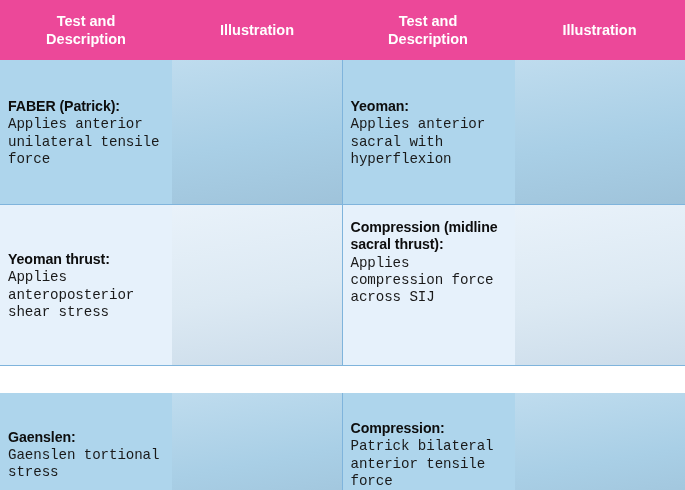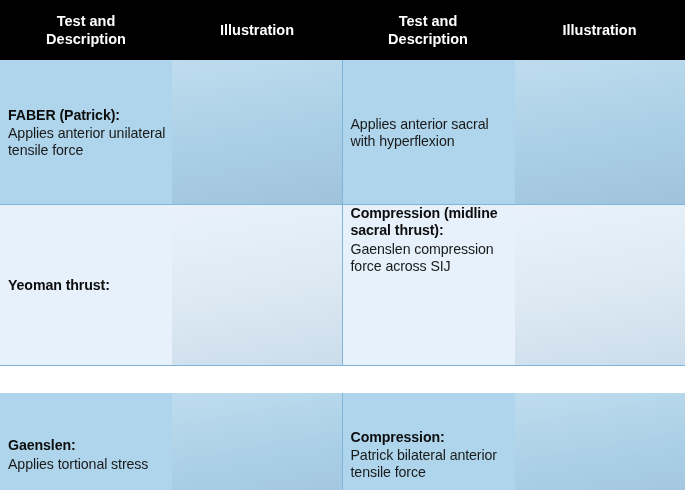--- a/index.html
+++ b/index.html
@@ -20,21 +20,21 @@
     overflow: hidden;
     background: #ffffff;
     box-sizing: border-box;
   }
 
   
   .table-header {
     display: flex;
     width: 685px;
     height: 60px;
-    background: #000000;
+    background: #ec4899;
     box-sizing: border-box;
   }
   .header-cell {
     display: flex;
     align-items: center;
     justify-content: center;
     text-align: center;
     color: #ffffff;
     font-weight: bold;
     font-size: 14.5px;
@@ -75,36 +75,37 @@
   .pair.left { border-right: 1.5px solid #7FB4DC; }
 
   .desc-cell {
     width: 172px;
     box-sizing: border-box;
     padding: 8px 6px 6px 8px;
     display: flex;
     flex-direction: column;
     justify-content: center;
   }
-  .desc-cell.top-align { justify-content: flex-start; padding-top: 0; }
+  .desc-cell.top-align { justify-content: flex-start; padding-top: 14px; }
 
   .test-name {
     font-weight: bold;
     font-size: 14.2px;
     line-height: 1.22;
     color: #0d0d0d;
     margin: 0 0 1px 0;
     letter-spacing: -0.1px;
   }
   .test-desc {
     font-size: 14.2px;
     line-height: 1.22;
     color: #1a1a1a;
     margin: 0;
     letter-spacing: -0.1px;
+    font-family: Liberation Mono, monospace;
   }
 
   .illus-cell {
     width: 170.5px;
     height: 100%;
     box-sizing: border-box;
     position: relative;
     overflow: hidden;
   }
   .illus-cell svg { display: block; }
@@ -200,20 +201,21 @@
               <path d="M45 66 q10-8 26-6 q6 2 3 7 q-16 4-29 2 z" fill="#EDEDED"></path>
               <path d="M28 64 q8-4 14 1 q2 4-3 6 q-8 1-12-3 z" fill="#E3E3E3"></path>
               <path d="M96 62 q12 4 18 10" stroke="#D8D8D8" stroke-width="5" fill="none" stroke-linecap="round"></path>
             </g>
           </svg>
         </div>
       </div>
 
       <div class="pair">
         <div class="desc-cell">
+          <p class="test-name">Yeoman:</p>
           <p class="test-desc">Applies anterior sacral with hyperflexion</p>
         </div>
         <div class="illus-cell">
           <div class="scene-bg"></div>
           <svg width="171" height="145" viewBox="0 0 171 145">
             <defs>
               <linearGradient id="tbl2" x1="0" y1="0" x2="0" y2="1">
                 <stop offset="0" stop-color="#C8565B"></stop>
                   <stop offset="1" stop-color="#A63E44"></stop>
               </linearGradient>
@@ -253,20 +255,21 @@
           </svg>
         </div>
       </div>
     </div>
 
     <div class="data-row r2 row-shade-light">
 
       <div class="pair left">
         <div class="desc-cell">
           <p class="test-name">Yeoman thrust:</p>
+          <p class="test-desc">Applies anteroposterior shear stress</p>
         </div>
         <div class="illus-cell">
           <div class="scene-bg"></div>
           <svg width="170" height="161" viewBox="0 0 170 161">
             <defs>
               <linearGradient id="tbl3" x1="0" y1="0" x2="0" y2="1">
                 <stop offset="0" stop-color="#C8565B"></stop>
                   <stop offset="1" stop-color="#A63E44"></stop>
               </linearGradient>
             </defs>
@@ -302,21 +305,21 @@
               <path d="M22 74 q8-4 13 1 q2 4-3 6 q-8 1-11-3 z" fill="#E3E3E3"></path>
               <path d="M88 64 q0-14 4-24" stroke="#DEDEDE" stroke-width="7" fill="none" stroke-linecap="round"></path>
             </g>
           </svg>
         </div>
       </div>
 
       <div class="pair">
         <div class="desc-cell top-align">
           <p class="test-name">Compression (midline sacral thrust):</p>
-          <p class="test-desc">Gaenslen compression force across SIJ</p>
+          <p class="test-desc">Applies compression force across SIJ</p>
         </div>
         <div class="illus-cell">
           <div class="scene-bg"></div>
           <svg width="171" height="161" viewBox="0 0 171 161">
             <defs>
               <linearGradient id="tbl4" x1="0" y1="0" x2="0" y2="1">
                 <stop offset="0" stop-color="#C8565B"></stop>
                   <stop offset="1" stop-color="#A63E44"></stop>
               </linearGradient>
             </defs>
@@ -354,21 +357,21 @@
           </svg>
         </div>
       </div>
     </div>
 
     <div class="data-row r3 row-shade-dark">
 
       <div class="pair left">
         <div class="desc-cell">
           <p class="test-name">Gaenslen:</p>
-          <p class="test-desc">Applies tortional stress</p>
+          <p class="test-desc">Gaenslen tortional stress</p>
         </div>
         <div class="illus-cell">
           <div class="scene-bg"></div>
           <svg width="170" height="124" viewBox="0 0 170 124">
             <defs>
               <linearGradient id="tbl5" x1="0" y1="0" x2="0" y2="1">
                 <stop offset="0" stop-color="#C8565B"></stop>
                   <stop offset="1" stop-color="#A63E44"></stop>
               </linearGradient>
             </defs>

